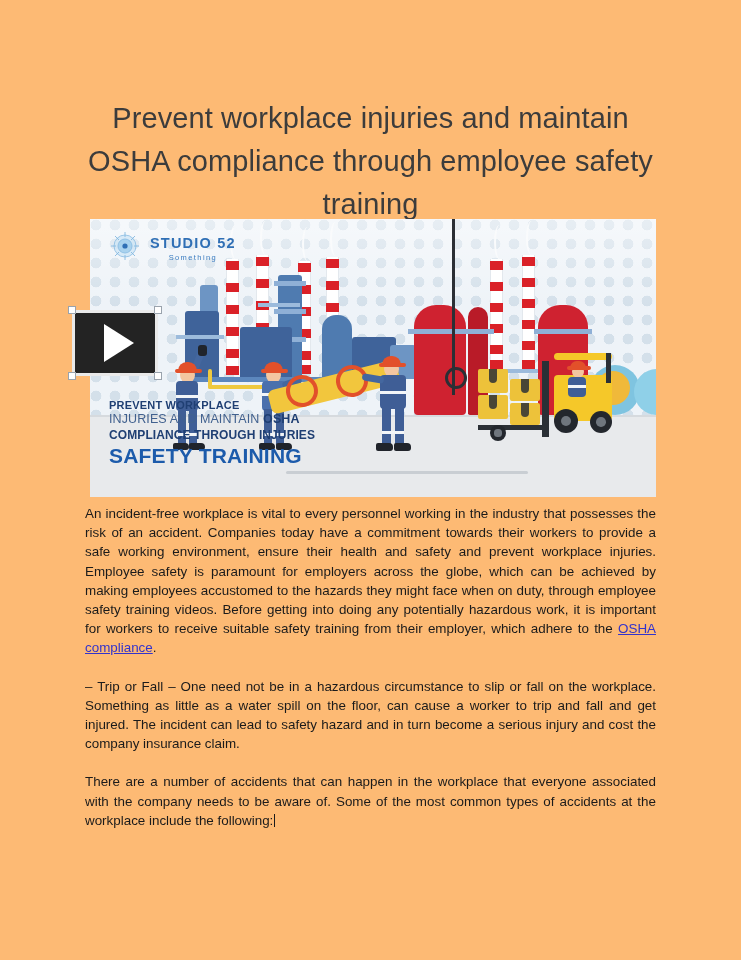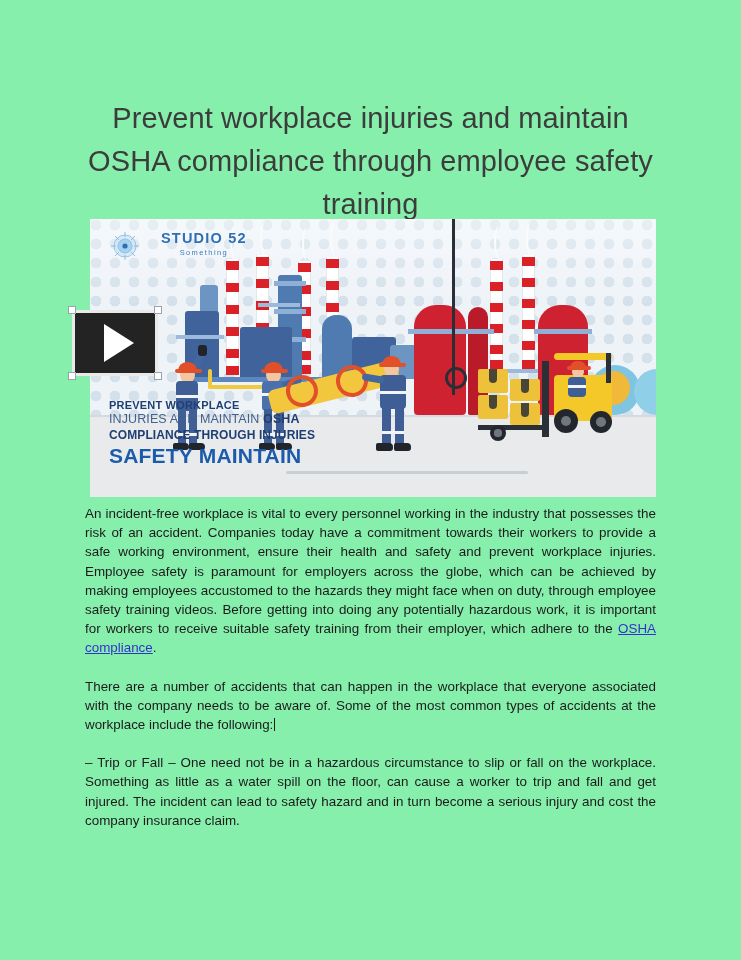--- a/index.html
+++ b/index.html
@@ -11,21 +11,21 @@
     width: 741px;
     height: 960px;
     font-family: "Liberation Sans", sans-serif;
     position: relative;
     overflow: hidden;
   }
 
   .page {
     position: absolute;
     inset: 0;
-    background: #86efac;
+    background: #fdba74;
   }
 
   
   .doc-title {
     position: absolute;
     left: 80px;
     top: 78px;
     width: 581px;
     text-align: center;
     font-size: 29px;
@@ -222,22 +222,22 @@
     border-radius: 0 0 4px 4px;
     opacity:.85;
   }
 
   
   .logo {
     position: absolute;
     left: 20px;
     top: 12px;
     display: flex;
-    align-items: flex-start;
-    gap: 21px;
+    align-items: flex-end;
+    gap: 10px;
   }
   .logo-mark {
     width: 30px; height: 30px;
     position: relative;
   }
   .logo-text { line-height: 1; }
   .logo-name {
     font-size: 14.5px;
     font-weight: 700;
     color: #2f6fb5;
@@ -542,35 +542,35 @@
         <div class="logo-text">
           <div class="logo-name">STUDIO 52</div>
           <div class="logo-sub">Something</div>
         </div>
       </div>
 
       <div class="poster-copy">
         <div class="pc1">PREVENT WORKPLACE</div>
         <div class="pc2"><span>INJURIES AND MAINTAIN </span><b>OSHA</b></div>
         <div class="pc3">COMPLIANCE THROUGH INJURIES</div>
-        <div class="pc4">SAFETY MAINTAIN</div>
+        <div class="pc4">SAFETY TRAINING</div>
       </div>
 
     </div>
   </div>
 
   <div class="play-wrap">
     <div class="play-btn">
       <div class="play-tri"></div>
     </div>
     <div class="handle h-tl"></div>
     <div class="handle h-tr"></div>
     <div class="handle h-bl"></div>
     <div class="handle h-br"></div>
   </div>
 
   <div class="body-copy">
     <p class="para"><span>An incident-free workplace is vital to every personnel working in the industry that possesses the risk of an accident. Companies today have a commitment towards their workers to provide a safe working environment, ensure their health and safety and prevent workplace injuries. Employee safety is paramount for employers across the globe, which can be achieved by making employees accustomed to the hazards they might face when on duty, through employee safety training videos. Before getting into doing any potentially hazardous work, it is important for workers to receive suitable safety training from their employer, which adhere to the </span><a href="#">OSHA compliance</a><span>.</span></p>
+    <p class="para">– Trip or Fall – One need not be in a hazardous circumstance to slip or fall on the workplace. Something as little as a water spill on the floor, can cause a worker to trip and fall and get injured. The incident can lead to safety hazard and in turn become a serious injury and cost the company insurance claim.</p>
     <p class="para"><span>There are a number of accidents that can happen in the workplace that everyone associated with the company needs to be aware of. Some of the most common types of accidents at the workplace include the following:</span><span class="caret"></span></p>
-    <p class="para">– Trip or Fall – One need not be in a hazardous circumstance to slip or fall on the workplace. Something as little as a water spill on the floor, can cause a worker to trip and fall and get injured. The incident can lead to safety hazard and in turn become a serious injury and cost the company insurance claim.</p>
   </div>
 
 </div>
 
 </body></html>

